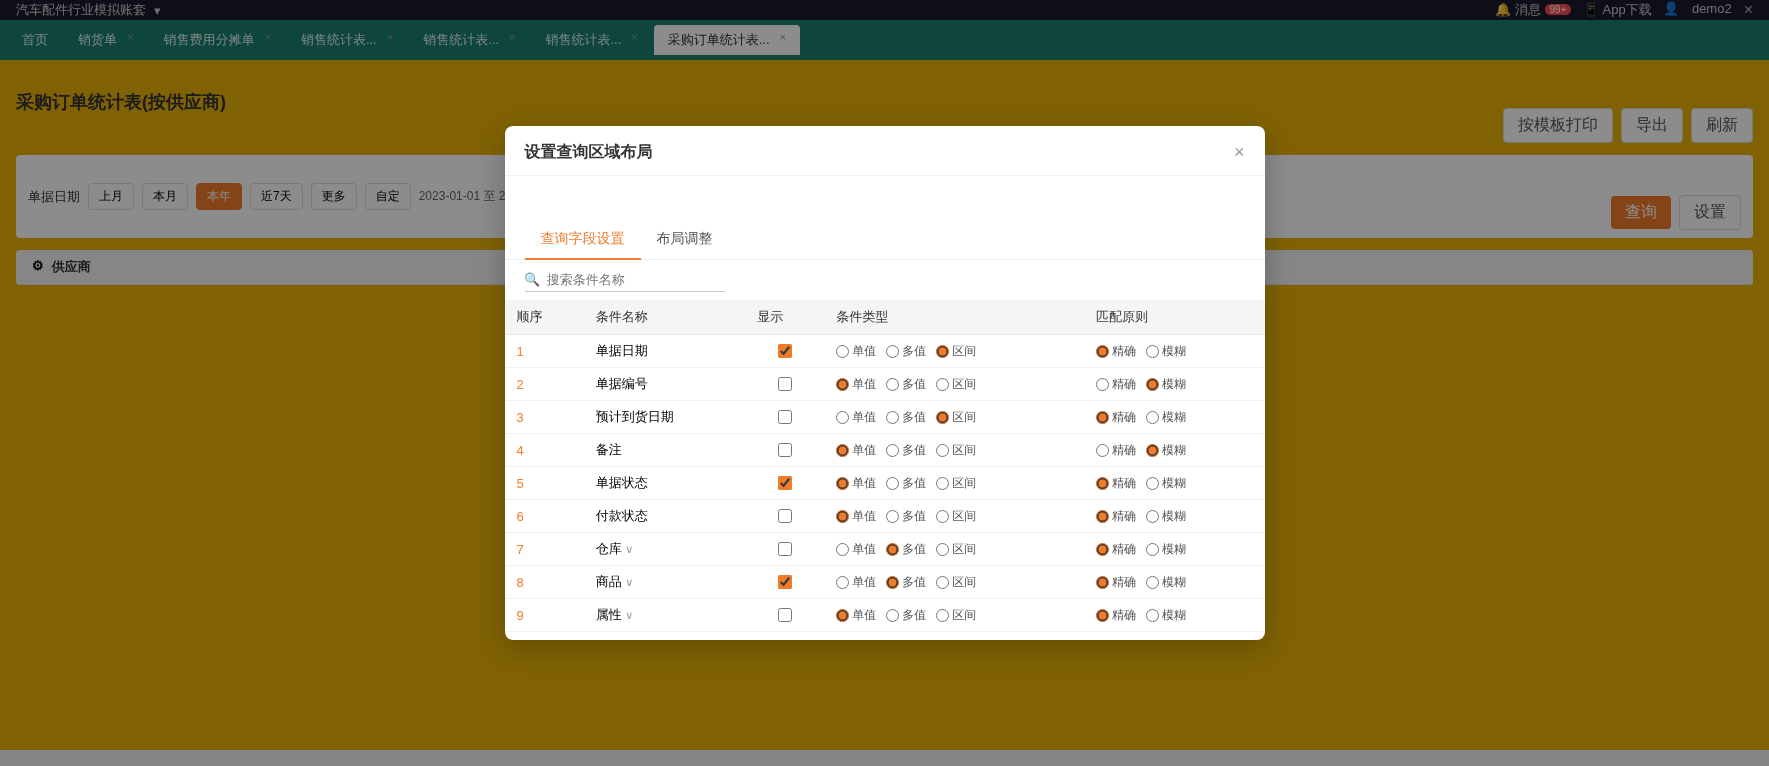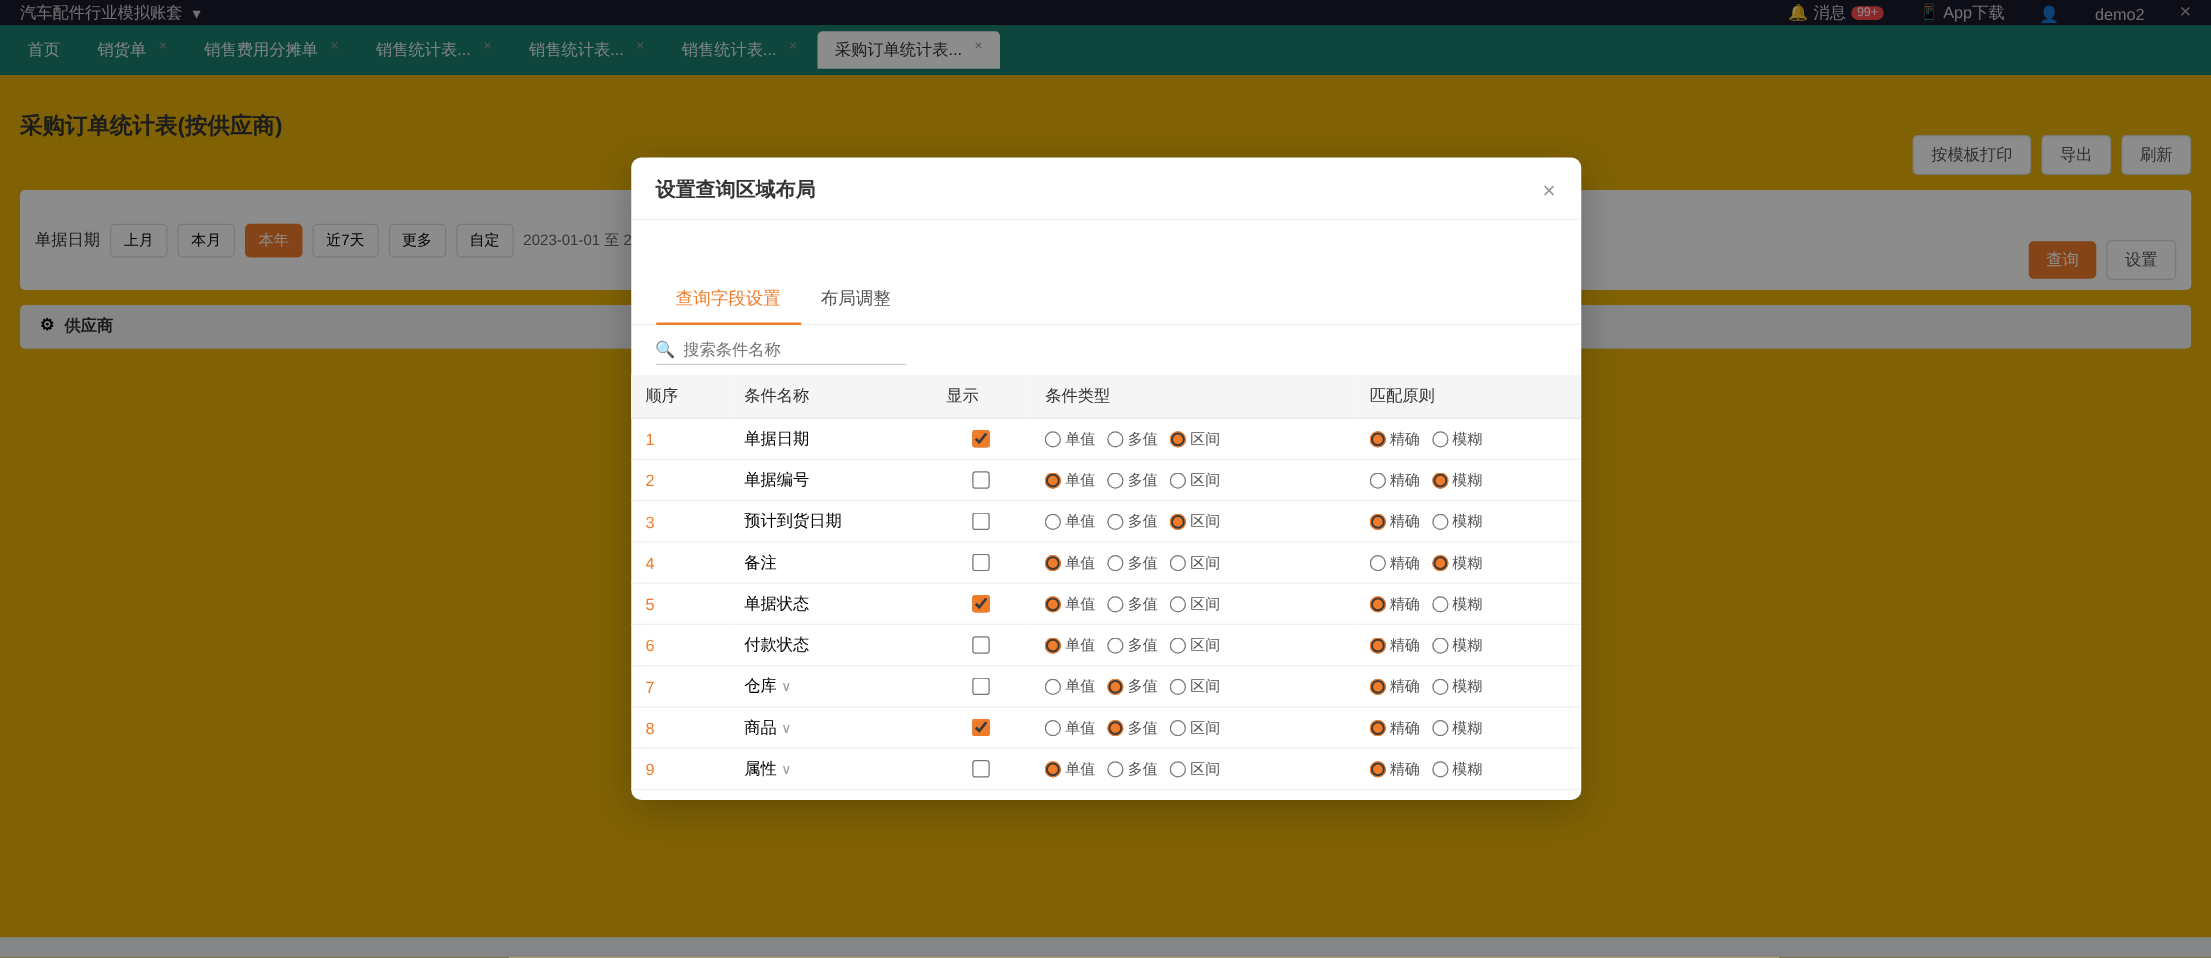--- a/index.html
+++ b/index.html
@@ -9,21 +9,21 @@
     .topbar {
       background: #1a1a2e;
       height: 20px;
       display: flex;
       align-items: center;
       justify-content: space-between;
       padding: 0 16px;
       color: #ccc;
     }
     .topbar-left { font-size: 13px; display: flex; align-items: center; gap: 8px; }
-    .topbar-right { display: flex; align-items: flex-end; gap: 28px; font-size: 13px; }
+    .topbar-right { display: flex; align-items: flex-start; gap: 12px; font-size: 13px; }
     .topbar-right .badge { background: #ff4d4f; color: #fff; border-radius: 10px; padding: 0 5px; font-size: 10px; position: relative; top: -1px; }
     .topbar-right .close-btn { color: #aaa; cursor: pointer; font-size: 16px; }
 
     
     .tabbar {
       background: #1a7f6e;
       height: 40px;
       display: flex;
       align-items: center;
       padding: 0 8px;
@@ -53,21 +53,21 @@
     .page-title { font-size: 18px; font-weight: bold; color: #333; margin-bottom: 16px; }
 
     
     .toolbar {
       display: flex;
       align-items: center;
       justify-content: space-between;
       margin-bottom: 12px;
     }
     .toolbar-right { display: flex; gap: 8px; }
-    .btn { padding: 6px 14px; border-radius: 4px; cursor: pointer; font-size: 13px; border: 1px solid #ddd; background: #fff; margin-top: 32px; }
+    .btn { padding: 6px 14px; border-radius: 4px; cursor: pointer; font-size: 16px; border: 1px solid #ddd; background: #fff; margin-top: 32px; }
     .btn-primary { background: #f07c2a; color: #fff; border: none; }
     .btn-outline { background: #fff; color: #555; border: 1px solid #ddd; }
 
     
     .filter-row {
       display: flex;
       align-items: center;
       gap: 8px;
       background: #fff;
       padding: 8px 12px;

